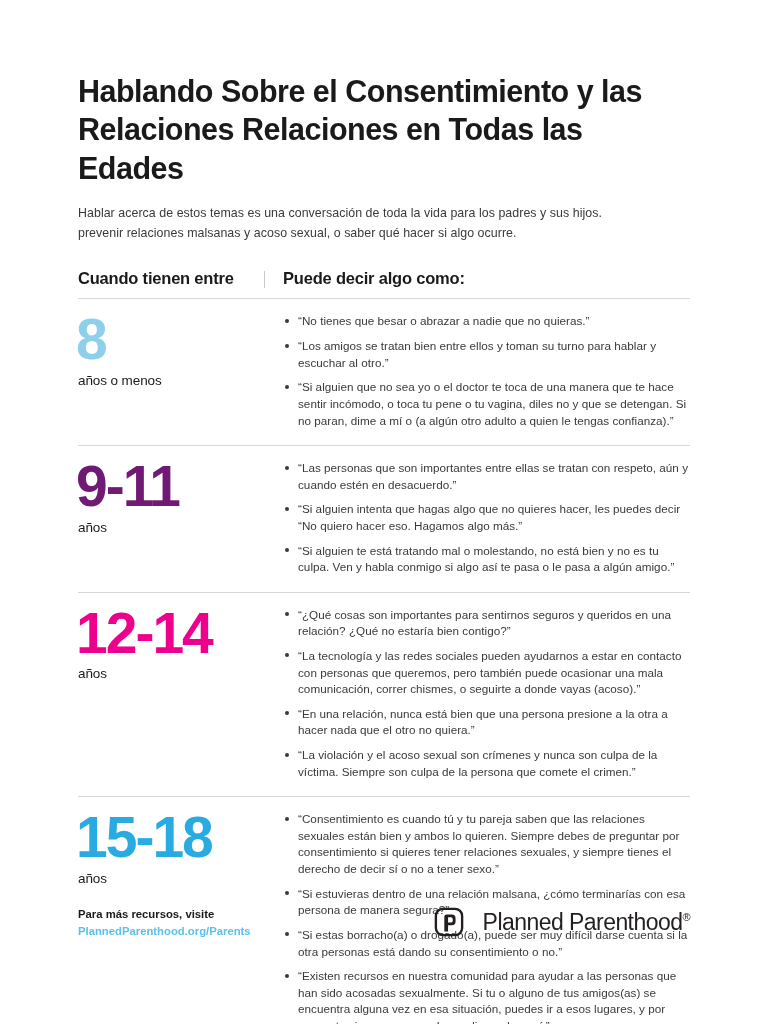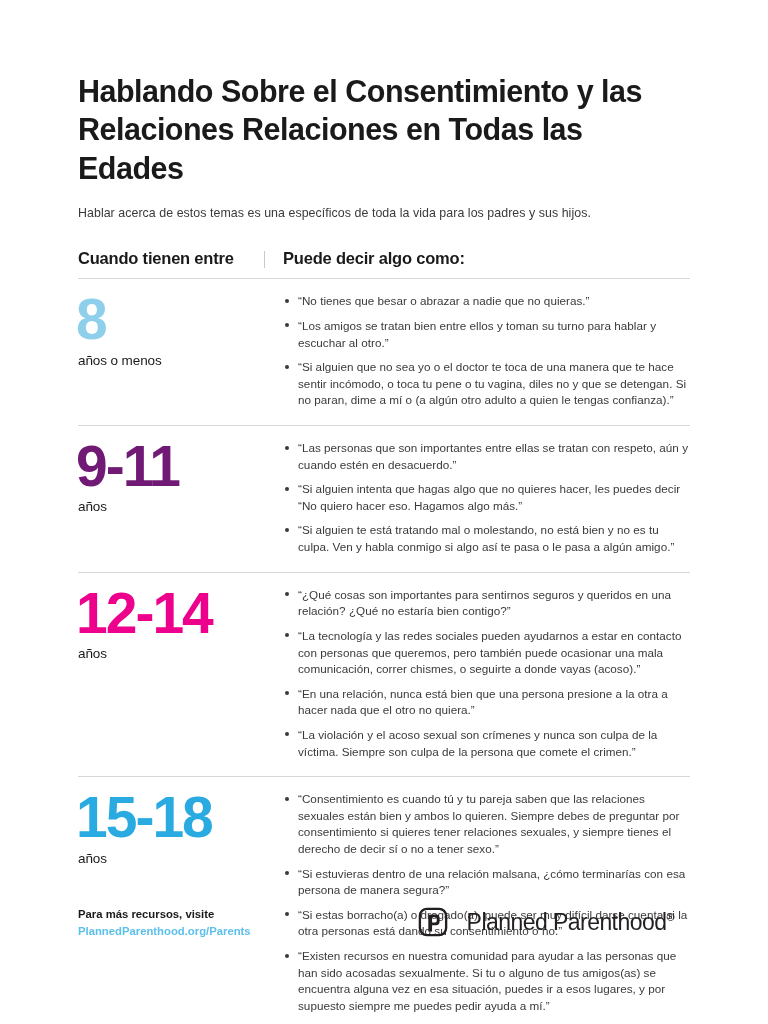--- a/index.html
+++ b/index.html
@@ -145,21 +145,21 @@
     width: 4px;
     height: 4px;
     border-radius: 50%;
     background: #3a3a3a;
   }
 
   
   .footer {
     position: absolute;
     left: 78px;
-    right: 94px;
+    right: 78px;
     bottom: 34px;
     display: flex;
     align-items: flex-end;
     justify-content: space-between;
   }
   .footer-left {
     font-size: 11.3px;
     font-weight: bold;
     line-height: 1.45;
   }
@@ -193,21 +193,22 @@
 <body>
 
 <div class="page">
 
   <h1 class="title">
     <span class="line">Hablando Sobre el Consentimiento y las</span>
     <span class="line">Relaciones Relaciones en Todas las Edades</span>
   </h1>
 
   <p class="intro">
-    <span class="line">Hablar acerca de estos temas es una específicos de toda la vida para los padres y sus hijos.</span>
+    <span class="line">Hablar acerca de estos temas es una conversación de toda la vida para los padres y sus hijos.</span>
+    <span class="line">prevenir relaciones malsanas y acoso sexual, o saber qué hacer si algo ocurre.</span>
   </p>
 
   <div class="table">
 
     <div class="thead">
       <div class="th th-age">Cuando tienen entre</div>
       <div class="th-divider"></div>
       <div class="th th-say">Puede decir algo como:</div>
     </div>
 

